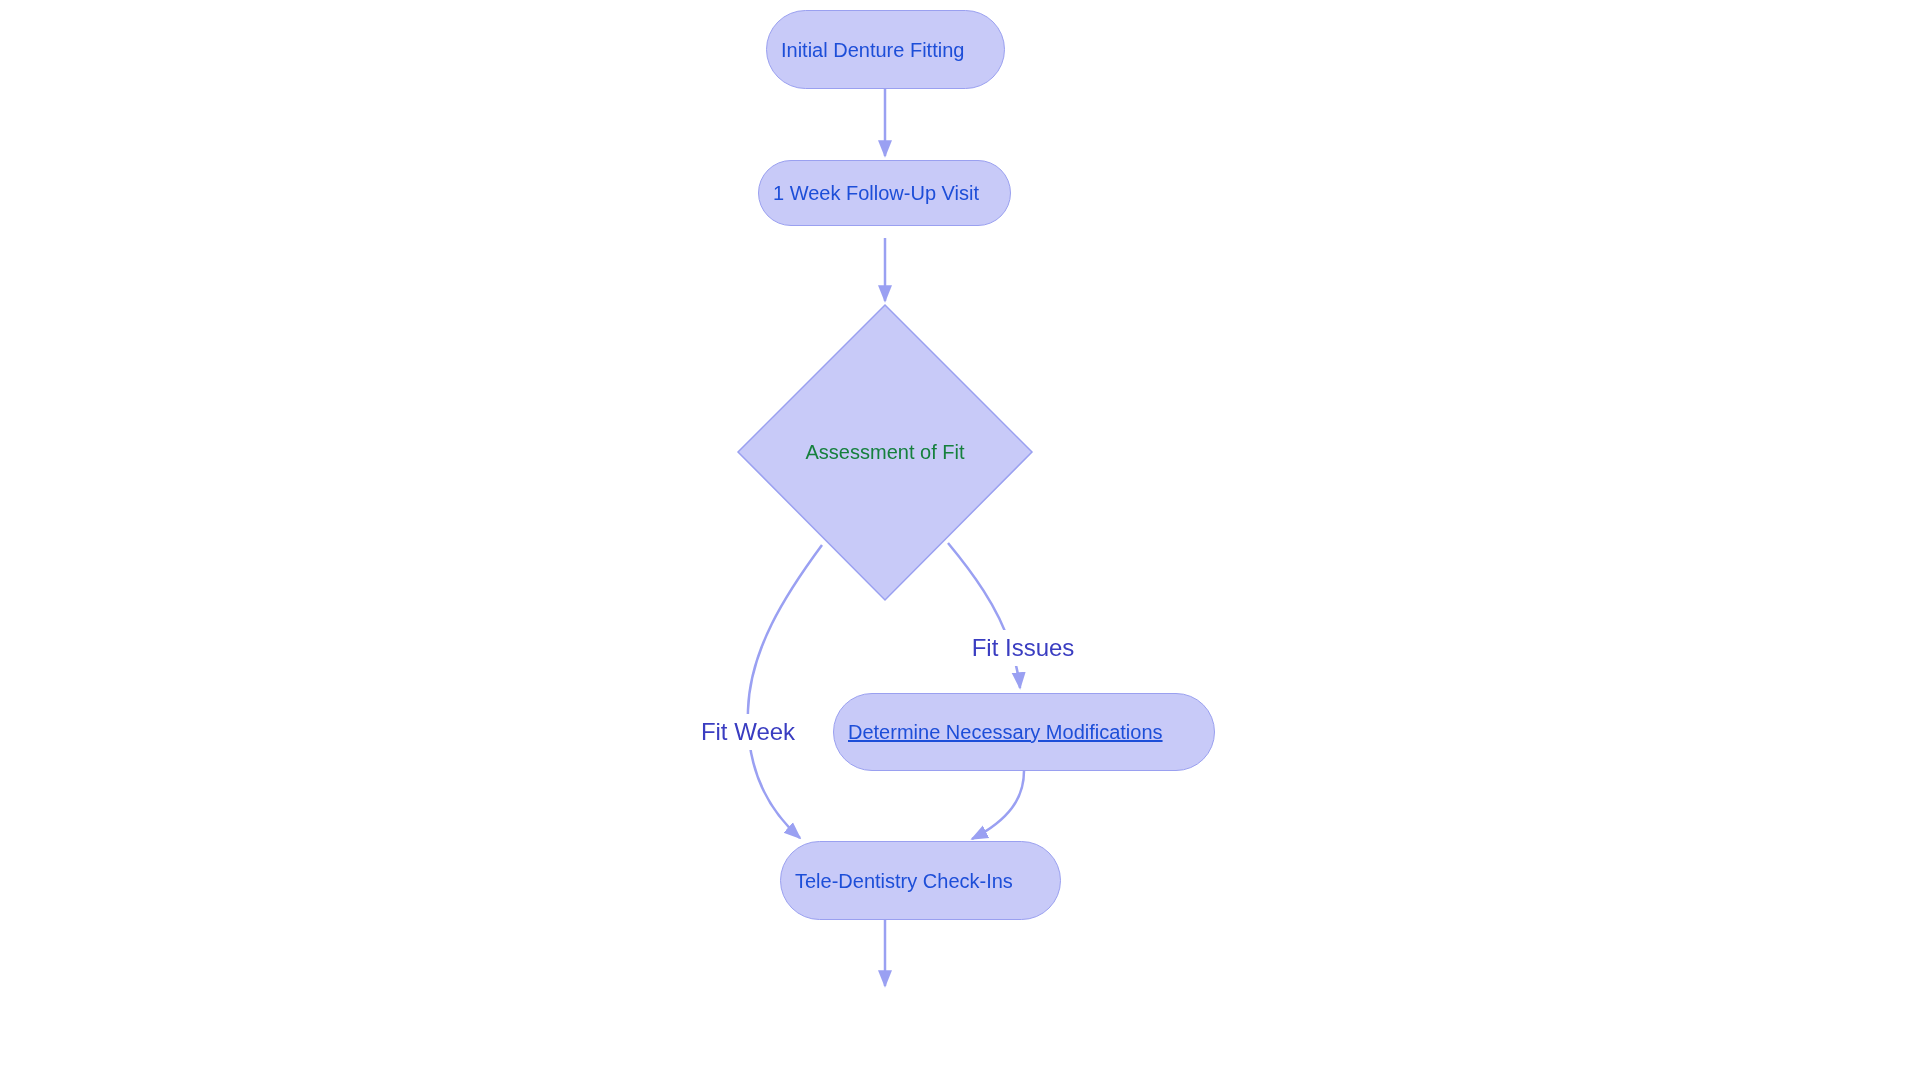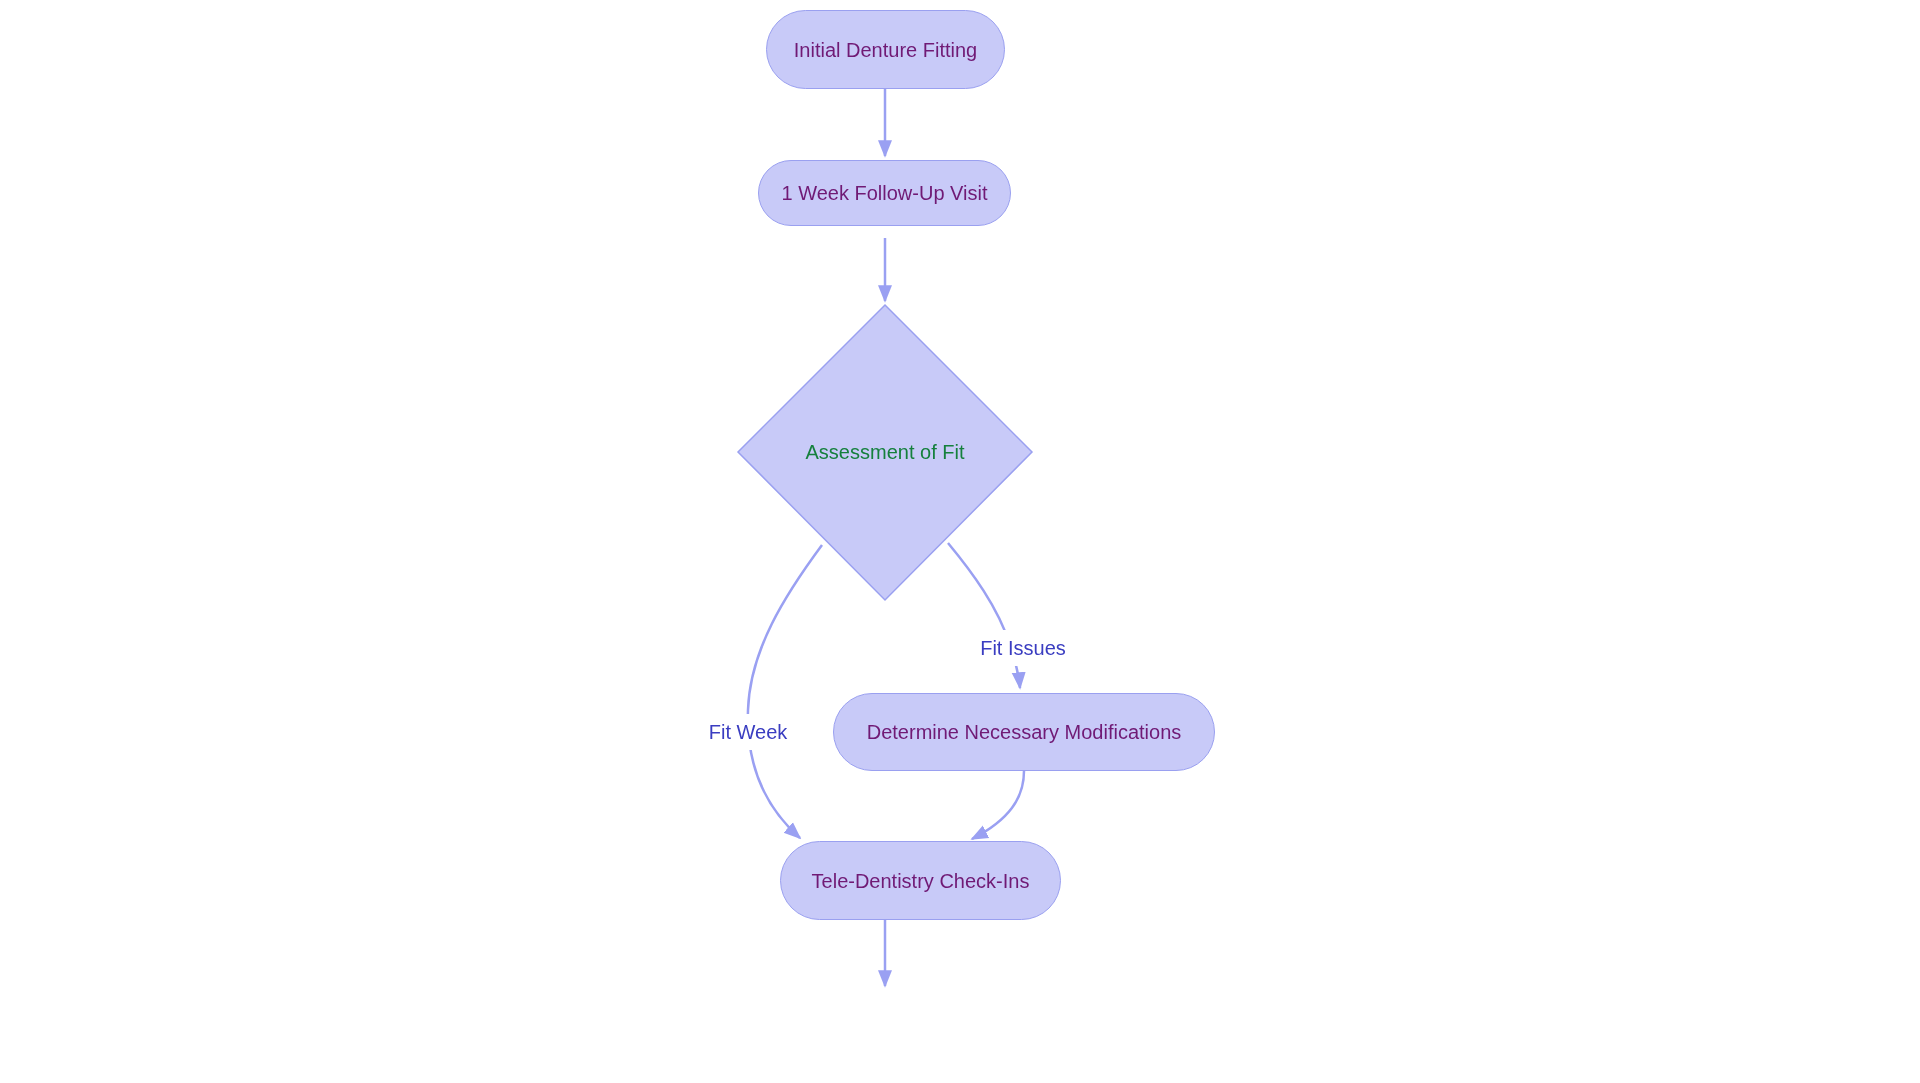--- a/index.html
+++ b/index.html
@@ -19,25 +19,25 @@
     position: absolute;
     left: 0; top: 0;
     width: 1920px;
     height: 1083px;
   }
   .node {
     position: absolute;
     box-sizing: border-box;
     display: flex;
     align-items: center;
-    justify-content: center;
+    justify-content: flex-start;
     background: #c8caf8;
     border: 1.5px solid #9aa0f0;
     border-radius: 40px;
-    color: #701a75;
+    color: #1d4ed8;
     font-size: 20px;
     text-align: center;
     line-height: 1.2;
   }
   .node span { padding: 0 14px; }
   .diamond-label {
     position: absolute;
     display: flex;
     align-items: center;
     justify-content: center;
@@ -45,21 +45,21 @@
     font-size: 20px;
     text-align: center;
   }
   .edge-label {
     position: absolute;
     display: flex;
     align-items: center;
     justify-content: center;
     background: #ffffff;
     color: #3a3dc1;
-    font-size: 20px;
+    font-size: 24px;
     text-align: center;
   }
 </style>
 </head>
 <body>
 
 <div class="canvas">
 
   <svg class="edges-layer" width="1920" height="1083" viewBox="0 0 1920 1083" xmlns="http://www.w3.org/2000/svg">
     <defs>
@@ -88,21 +88,21 @@
   </div>
 
   <div class="node" style="left:758px; top:160px; width:253px; height:66px;">
     <span>1 Week Follow-Up Visit</span>
   </div>
 
   <div class="diamond-label" style="left:775px; top:437px; width:220px; height:30px;">
     <span>Assessment of Fit</span>
   </div>
 
-  <div class="node" style="left:833px; top:693px; width:382px; height:78px;">
+  <div class="node" style="left:833px; top:693px; width:382px; height:78px;text-decoration:underline;">
     <span>Determine Necessary Modifications</span>
   </div>
 
   <div class="node" style="left:780px; top:841px; width:281px; height:79px;">
     <span>Tele-Dentistry Check-Ins</span>
   </div>
 
 
   <div class="edge-label" style="left:700px; top:714px; width:96px; height:36px;">
     <span>Fit Week</span>

